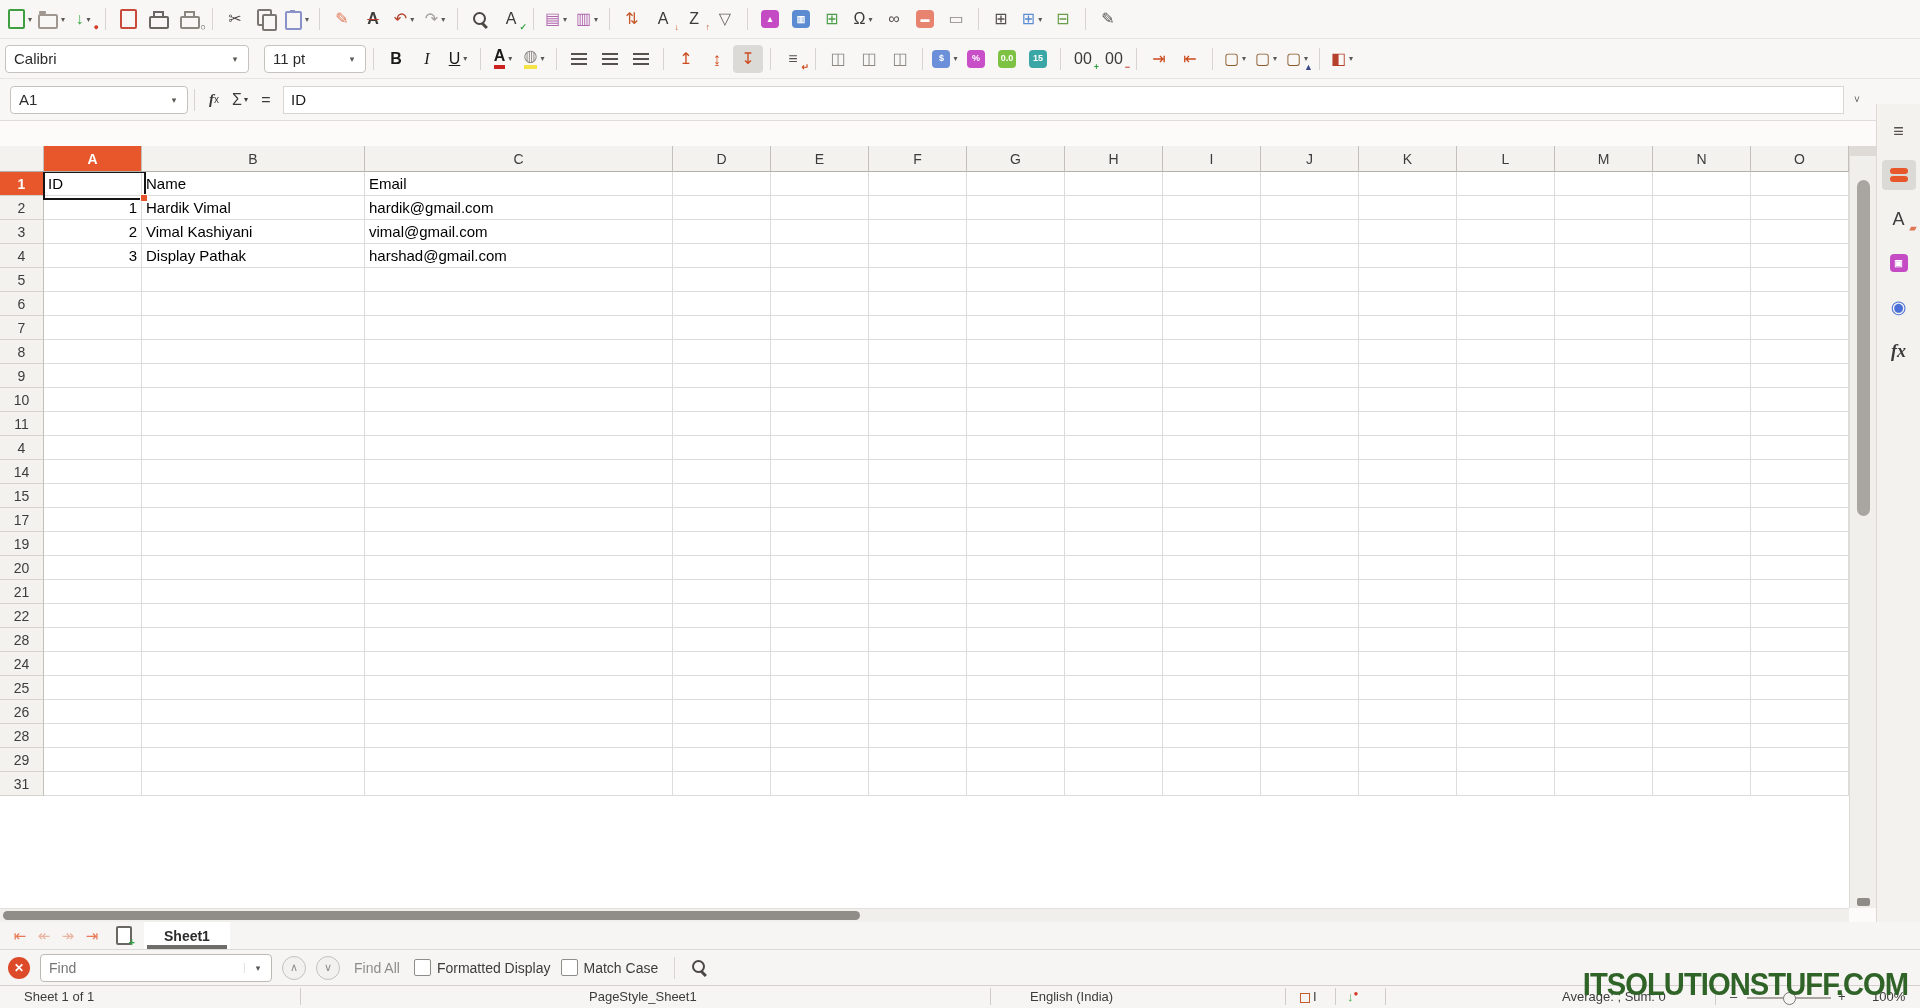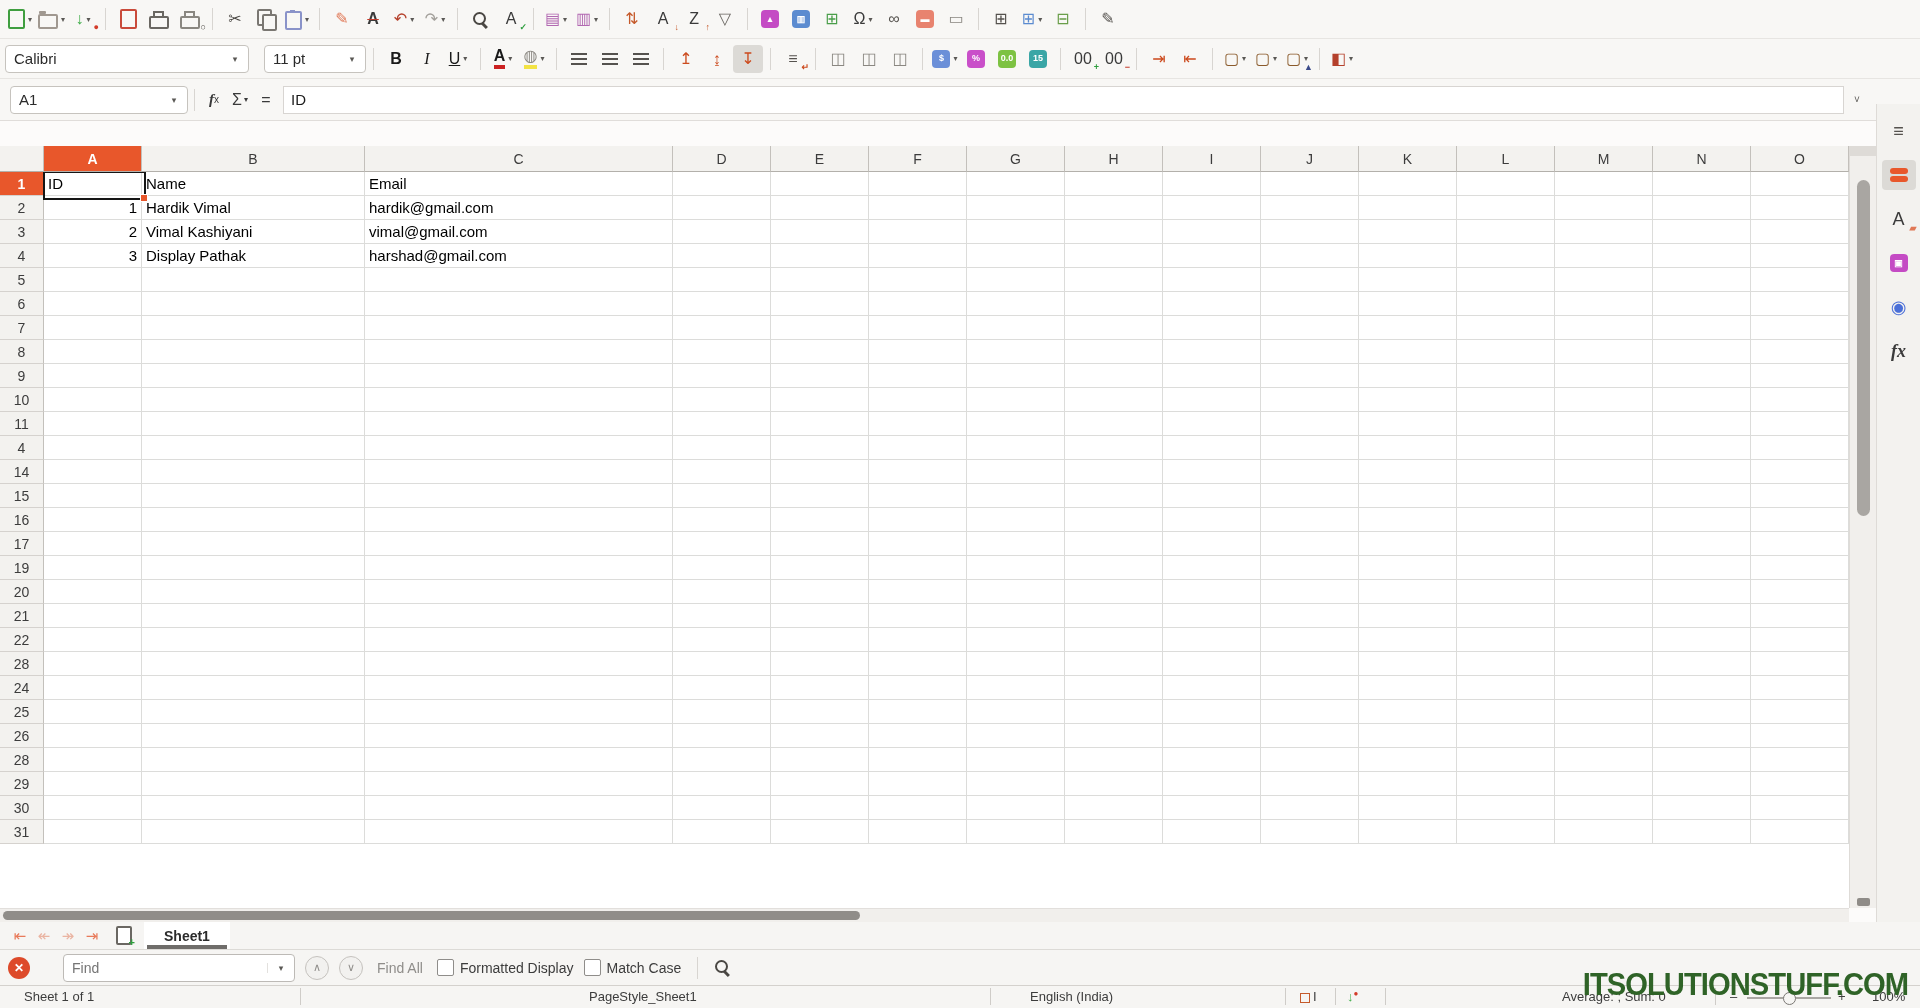--- a/index.html
+++ b/index.html
@@ -102,21 +102,21 @@
   .addsheet .pg{width:12px;height:15px;border:2px solid #6a6762;border-radius:2px;background:#fff;}
   .addsheet .plus{position:absolute;right:1px;bottom:0;font-size:11px;font-weight:bold;color:#2e9e3e;}
   .tab{height:27px;display:flex;align-items:center;padding:0 20px;background:#fff;font-weight:bold;font-size:14px;color:#2b2b2b;position:relative;flex:none;}
   .tab::after{content:"";position:absolute;left:3px;right:3px;bottom:0;height:4px;background:#6f6d6a;}
 
   
   #findbar{position:absolute;top:949px;left:0;width:1920px;height:36px;background:#f6f5f3;border-top:1px solid #dcdad6;
     box-sizing:border-box;display:flex;align-items:center;gap:10px;padding-left:8px;}
   .fclose{width:22px;height:22px;border-radius:50%;background:#dd4a2a;color:#fff;font-size:12px;font-weight:bold;
     display:flex;align-items:center;justify-content:center;flex:none;}
-  .findwrap{width:230px;height:26px;background:#fff;border:1px solid #bdbab6;border-radius:4px;display:flex;align-items:center;flex:none;margin-left:23px;}
+  .findwrap{width:230px;height:26px;background:#fff;border:1px solid #bdbab6;border-radius:4px;display:flex;align-items:center;flex:none;}
   .findwrap input{border:none;outline:none;flex:1;height:100%;font-size:14px;padding:0 8px;font-family:"Liberation Sans",sans-serif;background:transparent;color:#2b2b2b;}
   .findwrap .cv{width:26px;text-align:center;color:#5a5855;font-size:9px;border-left:1px solid #e3e1de;}
   .circbtn{width:22px;height:22px;border-radius:50%;border:1px solid #c5c2be;background:#f2f1ef;color:#8f8d8a;
     display:flex;align-items:center;justify-content:center;font-size:11px;flex:none;}
   .fglabel{font-size:14px;color:#8f8d8a;margin:0 4px;}
   .cbrow{display:flex;align-items:center;gap:6px;}
   .cb{width:15px;height:15px;border:1px solid #8f8d8a;border-radius:2px;background:#fff;flex:none;}
   .cblabel{font-size:14px;color:#3c3c3c;}
 
   
@@ -665,38 +665,20 @@
           <div class="cell" style="width: 98px;"></div>
           <div class="cell" style="width: 98px;"></div>
           <div class="cell" style="width: 98px;"></div>
           <div class="cell" style="width: 98px;"></div>
           <div class="cell" style="width: 98px;"></div>
           <div class="cell" style="width: 98px;"></div>
           <div class="cell" style="width: 98px;"></div>
           <div class="cell" style="width: 98px;"></div>
         </div>
         <div class="r">
-          <div class="rh">16</div>
-          <div class="cell" style="width: 98px;"></div>
-          <div class="cell" style="width: 223px;"></div>
-          <div class="cell" style="width: 308px;"></div>
-          <div class="cell" style="width: 98px;"></div>
-          <div class="cell" style="width: 98px;"></div>
-          <div class="cell" style="width: 98px;"></div>
-          <div class="cell" style="width: 98px;"></div>
-          <div class="cell" style="width: 98px;"></div>
-          <div class="cell" style="width: 98px;"></div>
-          <div class="cell" style="width: 98px;"></div>
-          <div class="cell" style="width: 98px;"></div>
-          <div class="cell" style="width: 98px;"></div>
-          <div class="cell" style="width: 98px;"></div>
-          <div class="cell" style="width: 98px;"></div>
-          <div class="cell" style="width: 98px;"></div>
-        </div>
-        <div class="r">
           <div class="rh">17</div>
           <div class="cell" style="width: 98px;"></div>
           <div class="cell" style="width: 223px;"></div>
           <div class="cell" style="width: 308px;"></div>
           <div class="cell" style="width: 98px;"></div>
           <div class="cell" style="width: 98px;"></div>
           <div class="cell" style="width: 98px;"></div>
           <div class="cell" style="width: 98px;"></div>
           <div class="cell" style="width: 98px;"></div>
           <div class="cell" style="width: 98px;"></div>
@@ -864,38 +846,20 @@
           <div class="cell" style="width: 98px;"></div>
           <div class="cell" style="width: 98px;"></div>
           <div class="cell" style="width: 98px;"></div>
           <div class="cell" style="width: 98px;"></div>
           <div class="cell" style="width: 98px;"></div>
           <div class="cell" style="width: 98px;"></div>
           <div class="cell" style="width: 98px;"></div>
         </div>
         <div class="r">
           <div class="rh">29</div>
-          <div class="cell" style="width: 98px;"></div>
-          <div class="cell" style="width: 223px;"></div>
-          <div class="cell" style="width: 308px;"></div>
-          <div class="cell" style="width: 98px;"></div>
-          <div class="cell" style="width: 98px;"></div>
-          <div class="cell" style="width: 98px;"></div>
-          <div class="cell" style="width: 98px;"></div>
-          <div class="cell" style="width: 98px;"></div>
-          <div class="cell" style="width: 98px;"></div>
-          <div class="cell" style="width: 98px;"></div>
-          <div class="cell" style="width: 98px;"></div>
-          <div class="cell" style="width: 98px;"></div>
-          <div class="cell" style="width: 98px;"></div>
-          <div class="cell" style="width: 98px;"></div>
-          <div class="cell" style="width: 98px;"></div>
-        </div>
-        <div class="r">
-          <div class="rh">30</div>
           <div class="cell" style="width: 98px;"></div>
           <div class="cell" style="width: 223px;"></div>
           <div class="cell" style="width: 308px;"></div>
           <div class="cell" style="width: 98px;"></div>
           <div class="cell" style="width: 98px;"></div>
           <div class="cell" style="width: 98px;"></div>
           <div class="cell" style="width: 98px;"></div>
           <div class="cell" style="width: 98px;"></div>
           <div class="cell" style="width: 98px;"></div>
           <div class="cell" style="width: 98px;"></div>

